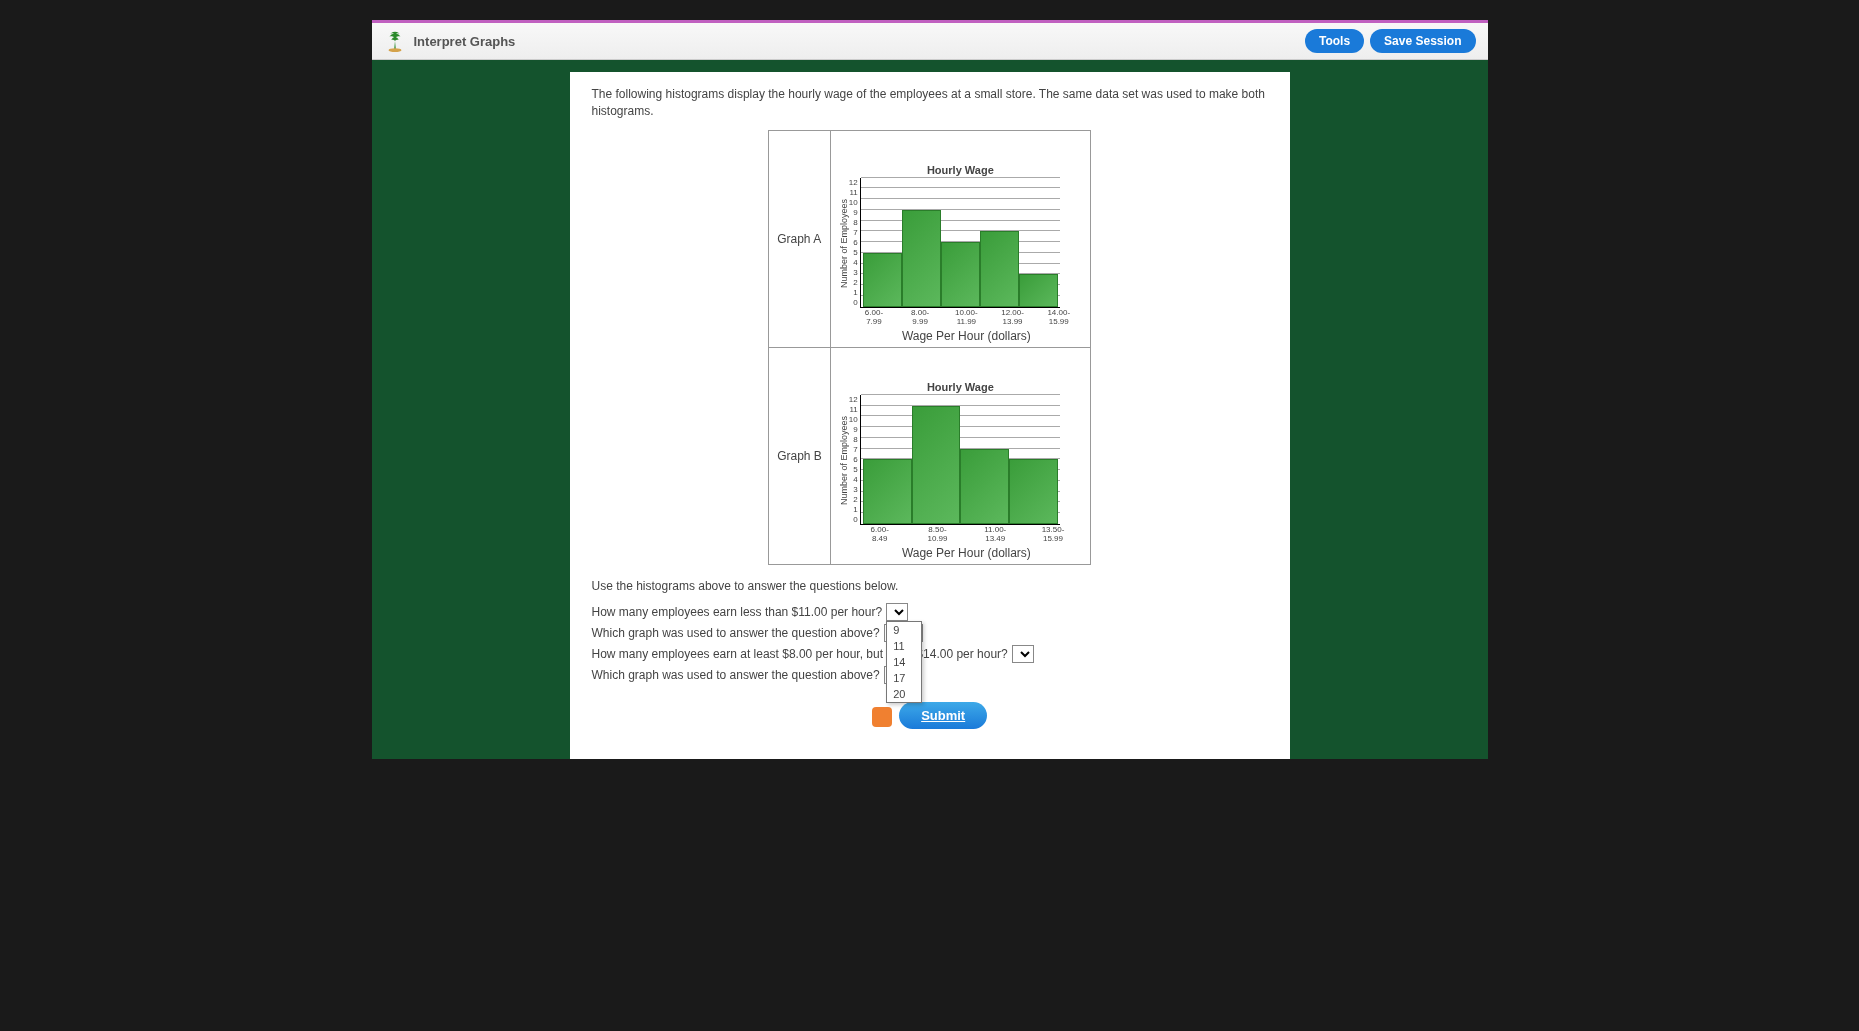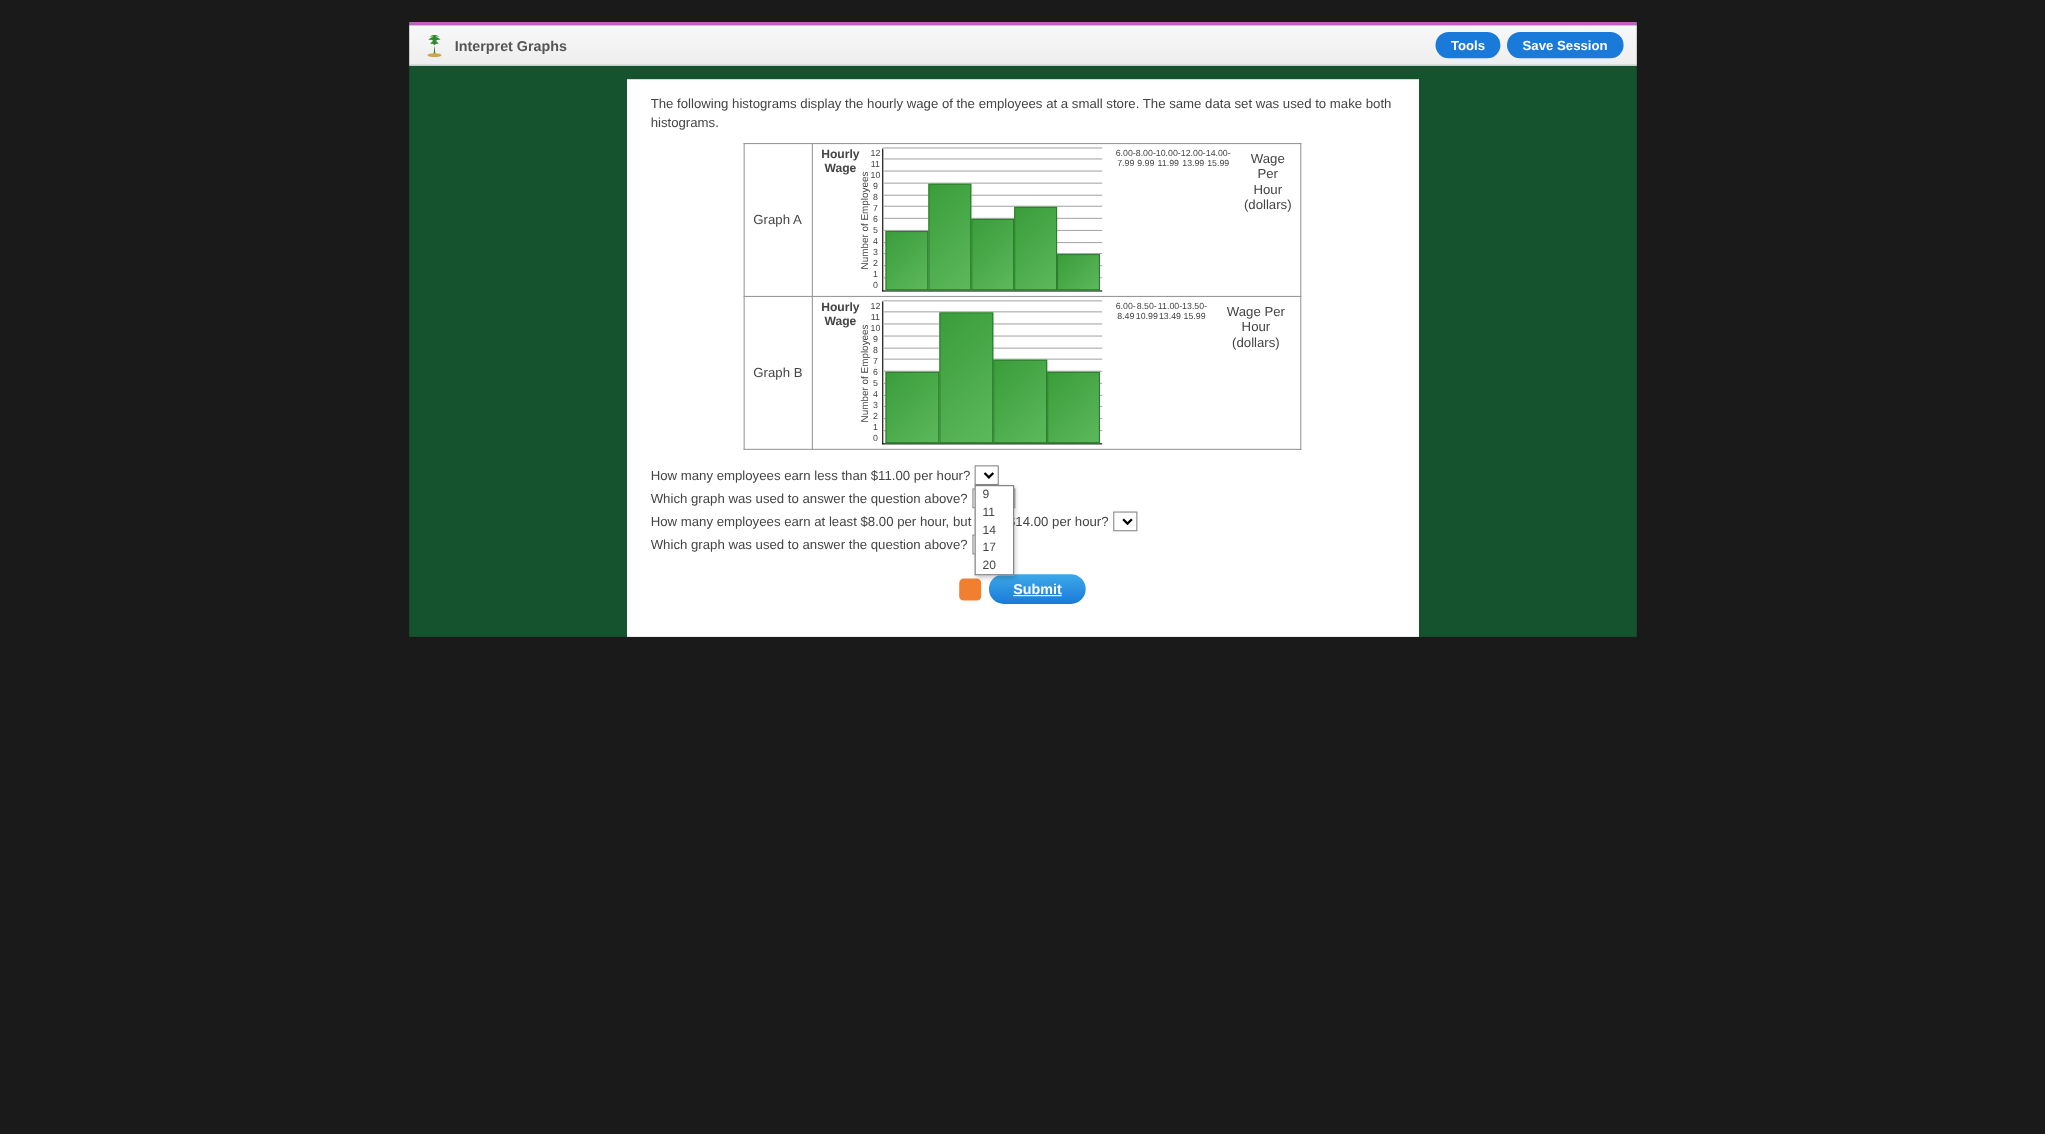--- a/index.html
+++ b/index.html
@@ -62,21 +62,21 @@
     .graph-label { font-size: 12px; font-weight: normal; white-space: nowrap; padding: 0 8px; }
     .chart-cell { width: 260px; }
     .chart-title { text-align: center; font-size: 11px; font-weight: bold; margin-bottom: 2px; }
     .y-label {
       writing-mode: vertical-rl;
       transform: rotate(180deg);
       font-size: 9px; text-align: center;
     }
     .y-axis {
       display: flex; flex-direction: column; justify-content: space-between;
-      height: 130px; font-size: 8px; text-align: center; padding-right: 2px;
+      height: 130px; font-size: 8px; text-align: right; padding-right: 2px;
     }
     .y-axis span { line-height: 10px; height: 10px; }
     .plot-area {
       position: relative;
       width: 200px; height: 130px;
       border-left: 1px solid #000;
       border-bottom: 1px solid #000;
     }
     .grid-line {
       position: absolute; left: 0; right: 0; border-top: 1px solid #aaa;
@@ -122,21 +122,21 @@
     .orange-badge{
       display:inline-block;width:20px;height:20px;background:#f08030;border-radius:4px;vertical-align:middle;margin-right:4px;
     }
     .footer-bar {
       display: flex; justify-content: space-between; align-items: center;
       background: linear-gradient(#f8f8f8, #eeeeee);
       border-top: 1px solid #ccc;
       padding: 8px 40px;
       font-size: 12px; color: #555;
     }
-    .chart-col{display:flex;flex-direction:row;}
+    .chart-col{display:flex;flex-direction:column;margin-top:29px;}
     .axis-row{display:flex;align-items:stretch;}
   </style>
 </head>
 <body>
 
 <div class="tablet-frame">
 
   <div class="header-bar">
     <div class="header-left">
       <span class="logo">
@@ -266,20 +266,21 @@
                     <div class="tick">13.50-<br>15.99</div>
                   </div>
                   <div class="x-label">Wage Per Hour (dollars)</div>
                 </div>
               </div>
         </td>
       </tr>
     </tbody>
       </table>
 
+    <p class="instr">Use the histograms above to answer the questions below.</p>
 
     <div class="question-row">
       <span>How many employees earn less than $11.00 per hour?</span>
       <span class="dropdown-open">
         <select><option></option></select>
         <div class="dropdown-list">
             <div>9</div>
             <div>11</div>
             <div>14</div>
             <div>17</div>

